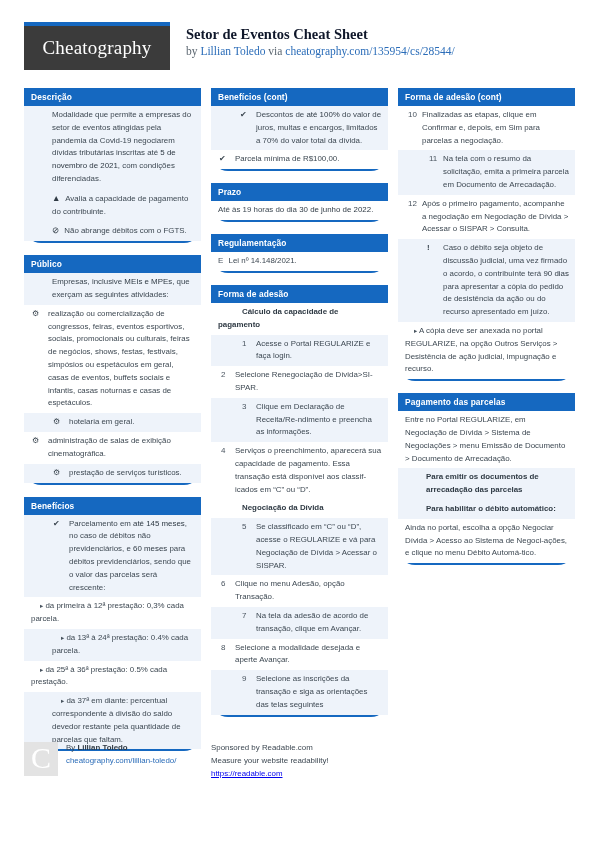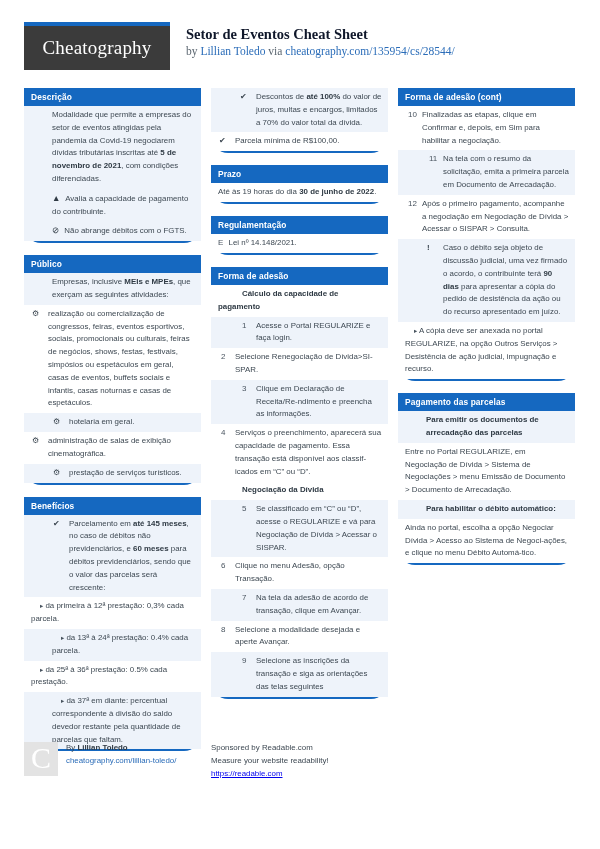--- a/index.html
+++ b/index.html
@@ -47,21 +47,21 @@
   .row.plain { background: #ffffff; }
   .row .cell { flex: 1 1 auto; }
   .row .gutter {
     flex: 0 0 17px; text-align: left; padding-left: 1px;
     font-size: 8px; color: #3d4852;
   }
   .row .gutter.num { color: #4a5560; font-size: 8px; padding-left: 3px; }
   .row.full { display: block; }
   .subhead { font-weight: 700; color: #2f3a44; }
   .subhead-indent { padding-left: 24px; }
-  b, strong { font-weight: 700; color: #2f3a44; }
+  b, strong { font-weight: 400; color: #2f3a44; }
   .sub-bullet { padding-left: 9px; }
   .tri { font-size: 6.5px; color: #4a5560; }
   .ico { display: inline-block; }
   .ico-check { color: #2f3a44; font-size: 8.5px; }
   .ico-gear { color: #2f3a44; font-size: 8.5px; }
   .ico-warn { color: #2f3a44; font-size: 8.5px; }
   .ico-ban  { color: #2f3a44; font-size: 8.5px; }
   .ico-bang { color: #2f3a44; font-size: 9px; font-weight: 700; }
   .ico-doc  { color: #4a5560; font-size: 8px; }
   .inline-ico { margin-right: 3px; }
@@ -134,20 +134,21 @@
             <div class="cell">Parcelamento em <b>até 145 meses</b>, no caso de débitos não previdenciários, e <b>60 meses</b> para débitos previdenciários, sendo que o valor das parcelas será crescente:</div>
           </div>
           <div class="row plain full"><span class="sub-bullet"><span class="tri">▸</span> da primeira à 12ª prestação: 0,3% cada parcela.</span></div>
           <div class="row alt full"><span class="sub-bullet"><span class="tri">▸</span> da 13ª à 24ª prestação: 0.4% cada parcela.</span></div>
           <div class="row plain full"><span class="sub-bullet"><span class="tri">▸</span> da 25ª à 36ª prestação: 0.5% cada prestação.</span></div>
           <div class="row alt full"><span class="sub-bullet"><span class="tri">▸</span> da 37ª em diante: percentual correspondente à divisão do saldo devedor restante pela quantidade de parcelas que faltam.</span></div>
         </div>
       </div>
     <div class="col">
         <div class="card">
+          <div class="card-header">Benefícios (cont)</div>
           <div class="row alt">
             <div class="gutter ico-check">✔</div>
             <div class="cell">Descontos de <b>até 100%</b> do valor de juros, multas e encargos, limitados a 70% do valor total da dívida.</div>
           </div>
           <div class="row plain">
             <div class="gutter ico-check">✔</div>
             <div class="cell">Parcela mínima de R$100,00.</div>
           </div>
         </div>
         <div class="card">
@@ -198,40 +199,40 @@
             <div class="gutter num">9</div>
             <div class="cell">Selecione as inscrições da transação e siga as orientações das telas seguintes</div>
           </div>
         </div>
       </div>
     <div class="col">
         <div class="card">
           <div class="card-header">Forma de adesão (cont)</div>
           <div class="row plain">
             <div class="gutter num">10</div>
-            <div class="cell">Finalizadas as etapas, clique em Confirmar e, depois, em Sim para habilitar a negociação.</div>
+            <div class="cell">Finalizadas as etapas, clique em Confirmar e, depois, em Sim para parcelas a negociação.</div>
           </div>
           <div class="row alt">
             <div class="gutter num">11</div>
             <div class="cell">Na tela com o resumo da solicitação, emita a primeira parcela em Documento de Arrecadação.</div>
           </div>
           <div class="row plain">
             <div class="gutter num">12</div>
             <div class="cell">Após o primeiro pagamento, acompanhe a negociação em Negociação de Dívida &gt; Acessar o SISPAR &gt; Consulta.</div>
           </div>
           <div class="row alt">
             <div class="gutter ico-bang">!</div>
             <div class="cell">Caso o débito seja objeto de discussão judicial, uma vez firmado o acordo, o contribuinte terá <b>90 dias</b> para apresentar a cópia do pedido de desistência da ação ou do recurso apresentado em juízo.</div>
           </div>
           <div class="row plain full"><span class="sub-bullet"><span class="tri">▸</span> A cópia deve ser anexada no portal REGULARIZE, na opção Outros Serviços &gt; Desistência de ação judicial, impugnação e recurso.</span></div>
         </div>
         <div class="card">
           <div class="card-header">Pagamento das parcelas</div>
+          <div class="row plain full">Entre no Portal REGULARIZE, em Negociação de Dívida &gt; Sistema de Negociações &gt; menu Emissão de Documento &gt; Documento de Arrecadação.</div>
           <div class="row alt full"><span class="subhead">Para emitir os documentos de arrecadação das parcelas</span></div>
-          <div class="row plain full">Entre no Portal REGULARIZE, em Negociação de Dívida &gt; Sistema de Negociações &gt; menu Emissão de Documento &gt; Documento de Arrecadação.</div>
           <div class="row alt full"><span class="subhead">Para habilitar o débito automático:</span></div>
           <div class="row plain full">Ainda no portal, escolha a opção Negociar Dívida &gt; Acesso ao Sistema de Negoci-ações, e clique no menu Débito Automá-tico.</div>
         </div>
       </div>
   </div>
 
   <div class="footer">
     <div class="f-col">
       <div class="f-about">
         <div class="c-badge">C</div>

